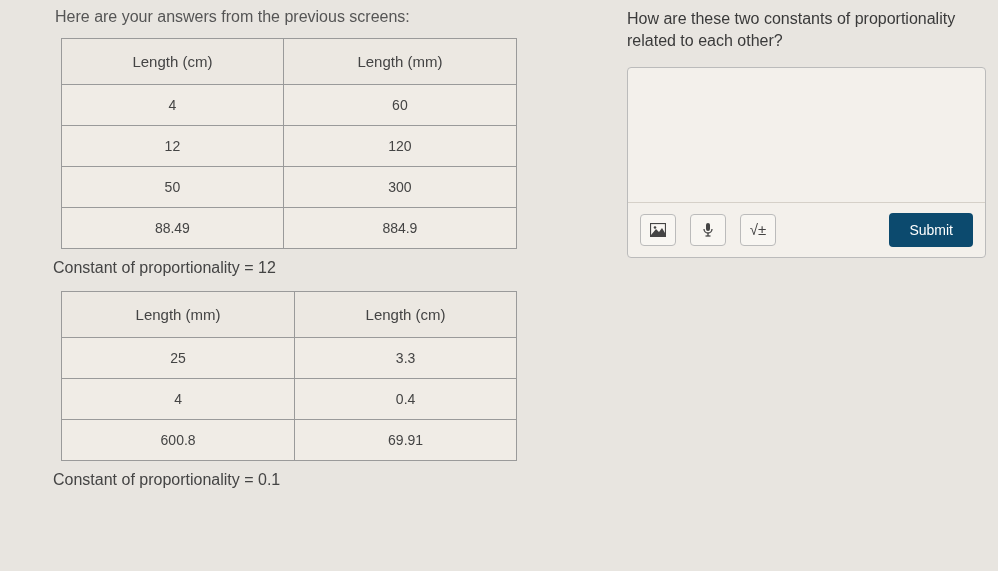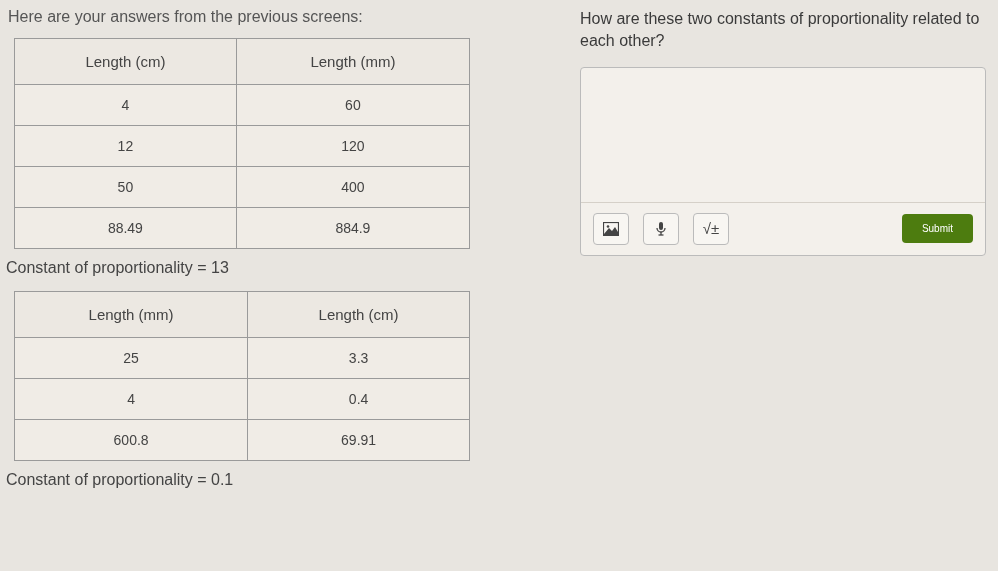--- a/index.html
+++ b/index.html
@@ -14,20 +14,21 @@
     overflow: hidden;
   }
   .wrap {
     display: flex;
     width: 100%;
     height: 100%;
   }
   .left {
     flex: 0 0 570px;
     padding: 8px 10px 0 4px;
+    margin-left: 47px;
   }
   .right {
     flex: 1;
     padding: 8px 8px 0 10px;
   }
   .intro {
     font-size: 16px;
     color: #555;
     margin: 0 0 12px 4px;
   }
@@ -94,26 +95,26 @@
     background: #f8f6f2;
     display: flex;
     align-items: center;
     justify-content: center;
     font-size: 15px;
     color: #444;
     cursor: pointer;
   }
   .spacer { flex: 1; }
   .submit-btn {
-    background: #4d7c0f;
+    background: #0c4a6e;
     color: #fff;
     border: none;
     border-radius: 4px;
     padding: 9px 20px;
-    font-size: 10px;
+    font-size: 14px;
     cursor: pointer;
   }
 </style>
 </head>
 <body>
 
 <div class="wrap">
   <div class="left">
     <p class="intro">Here are your answers from the previous screens:</p>
 
@@ -128,30 +129,30 @@
         <tr>
             <td>4</td>
             <td>60</td>
           </tr>
         <tr>
             <td>12</td>
             <td>120</td>
           </tr>
         <tr>
             <td>50</td>
-            <td>400</td>
+            <td>300</td>
           </tr>
         <tr>
             <td>88.49</td>
             <td>884.9</td>
           </tr>
       </tbody>
     </table>
 
-    <p class="cop">Constant of proportionality = 13</p>
+    <p class="cop">Constant of proportionality = 12</p>
 
     <table class="data">
       <thead>
         <tr>
           <th>Length (mm)</th>
           <th>Length (cm)</th>
         </tr>
       </thead>
       <tbody>
         <tr>

